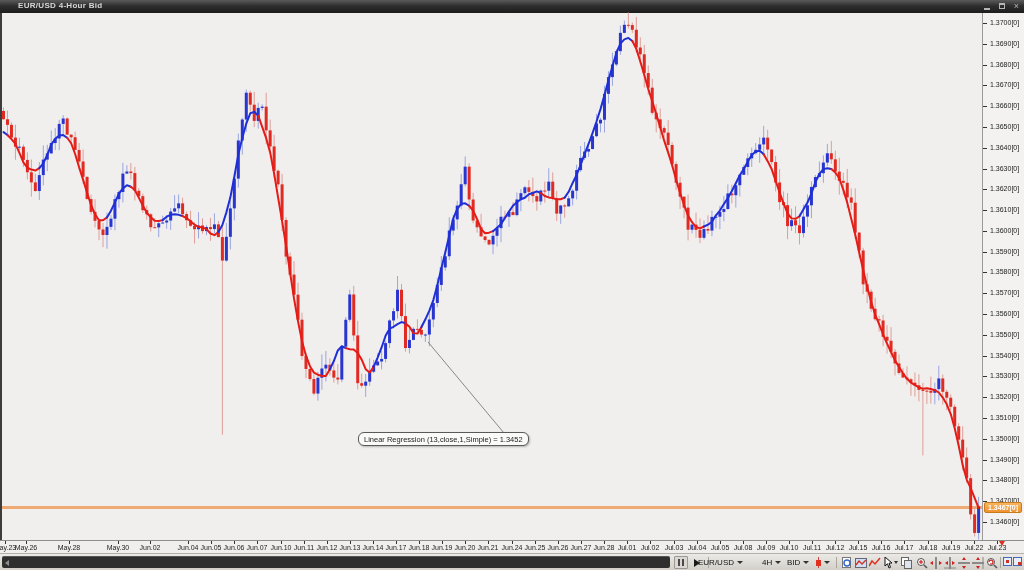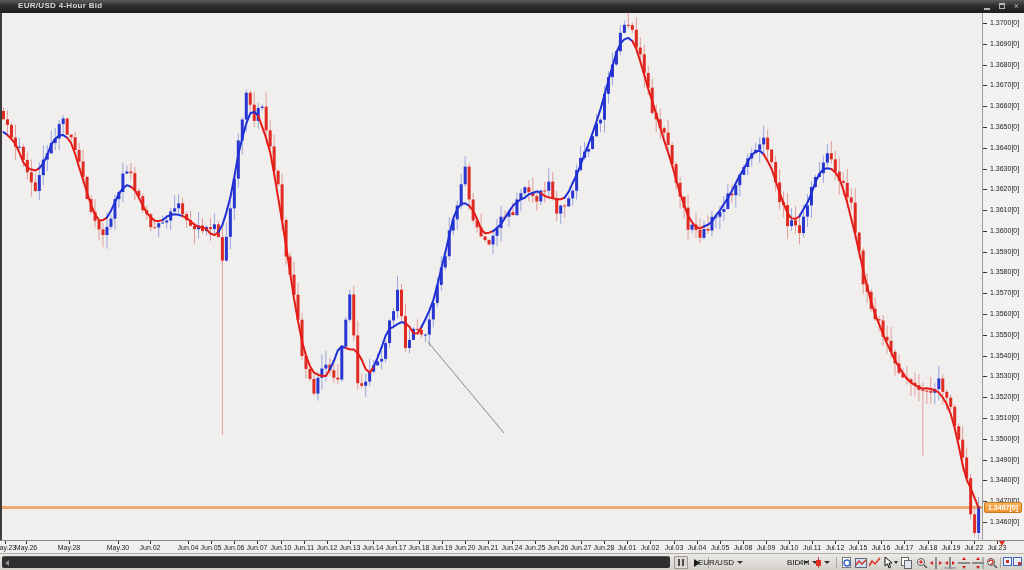--- a/index.html
+++ b/index.html
@@ -726,39 +726,40 @@
       <polyline points="540.8,192.96188487064794 540.8,192.96188487064794 544.78,196.0679987711355 548.76,197.4073964827691 552.74,198.1163257712756 556.72,199.23043653804368 560.7,199.22916844160363 564.68,197.5783791996298" fill="none" stroke="#e41b17" stroke-width="2" stroke-linecap="round" stroke-linejoin="round"></polyline>
       <polyline points="564.68,197.5783791996298 564.68,197.5783791996298 568.66,191.8002046039245 572.64,182.9345743373762 576.62,174.8644730210403 580.6,164.83094346113137 584.58,154.12525619399324 588.56,143.98674167833207 592.54,133.09627743998348 596.52,121.5516344687064 600.5,109.11063191166545 604.48,95.13483827701212 608.46,80.37670414042893 612.4399999999999,66.29238862904407 616.42,52.7649563803231 620.4,43.60872957344411 624.38,39.38096292872673 628.36,37.927607705788 632.34,41.05431455083507" fill="none" stroke="#1f2fd6" stroke-width="2" stroke-linecap="round" stroke-linejoin="round"></polyline>
       <polyline points="632.34,41.05431455083507 632.34,41.05431455083507 636.32,48.88023417143664 640.3,61.46028101365429 644.28,74.92862703085424 648.26,88.97321999406773 652.24,101.13386762571423 656.22,114.08824227380964 660.2,127.09030455542252 664.18,140.6735042843843 668.16,152.64439839124614 672.14,165.25524442911396 676.12,179.77134212755553 680.1,192.906954509973 684.08,205.03892228108973 688.06,215.57120861750903 692.04,222.17730357629242 696.02,227.02201111327136 700,228.34844039903962 703.98,226.49512378726453" fill="none" stroke="#e41b17" stroke-width="2" stroke-linecap="round" stroke-linejoin="round"></polyline>
       <polyline points="703.98,226.49512378726453 703.98,226.49512378726453 707.96,224.68766386662662 711.9399999999999,221.70226848201358 715.92,215.37034746317119 719.9,210.5500202284768 723.88,204.06694865994064 727.86,198.0550346923371 731.84,190.95568419294491 735.82,183.29736693739255 739.8,175.31418400001175 743.78,169.07040369963386 747.76,161.8121695752182 751.74,155.01719361638675 755.72,151.4114112801514 759.7,150.70142560791334 763.68,154.15329955993704" fill="none" stroke="#1f2fd6" stroke-width="2" stroke-linecap="round" stroke-linejoin="round"></polyline>
       <polyline points="763.68,154.15329955993704 763.68,154.15329955993704 767.66,161.15372662888473 771.64,169.0623285988391 775.62,180.7347859156705 779.6,192.53270127326033 783.58,203.35408607512613 787.56,213.5003543532443 791.54,218.37481006455067 795.52,218.8285046122156 799.5,216.2362821905608" fill="none" stroke="#e41b17" stroke-width="2" stroke-linecap="round" stroke-linejoin="round"></polyline>
       <polyline points="799.5,216.2362821905608 799.5,216.2362821905608 803.48,209.22068988823884 807.46,202.50603197388529 811.4399999999999,193.54342252906608 815.42,182.14193465336646 819.4,173.9584130872179 823.38,169.13915194759002 827.36,168.2628981255081 831.34,169.0871548217325" fill="none" stroke="#1f2fd6" stroke-width="2" stroke-linecap="round" stroke-linejoin="round"></polyline>
       <polyline points="831.34,169.0871548217325 831.34,169.0871548217325 835.32,172.5468614893423 839.3,178.27541099715532 843.28,189.60599607659054 847.26,202.62999629163554 851.24,218.73627105736762 855.22,234.57328807830677 859.2,252.5674047493967 863.18,269.9614108204839 867.16,286.79107411889544 871.14,301.67553870443504 875.12,314.5667989831427 879.1,324.20956079415765 883.08,334.4572486372427 887.06,343.6293070733956 891.04,351.9660722950448 895.02,360.36192419371633 899,366.9232033022319 902.98,373.28832874259274 906.96,378.73064892610694 910.9399999999999,382.6197537537549 914.92,385.1759192074313 918.9,387.34947205834675 922.88,388.75677798462203 926.86,388.15176089047947 930.84,389.08513706565054 934.82,390.20123624515765 938.8,392.5030146400943 942.78,397.57332380152087 946.76,404.2733266959216 950.74,414.04408984040964 954.72,428.2895246577294 958.7,445.7950517868963 962.68,465.1103491118534 966.66,479.346523780646 970.64,488.1814138512894 974.62,497.88416792157875 978.6,507.9793640268278" fill="none" stroke="#e41b17" stroke-width="2" stroke-linecap="round" stroke-linejoin="round"></polyline>
       <line x1="428" y1="342" x2="504" y2="433" stroke="#888888" stroke-width="1"></line>
     </svg>
 
+  <div class="tooltip" id="tooltip" style="left: 358px; top: 432px;">Linear Regression (13,close,1,Simple) = 1.3452</div>
 
   <div class="bottombar">
     <div class="scrollbar">
       <span class="scroll-arrow"></span>
     </div>
     <div class="tbtn gripbtn">
         <i></i>
         <i></i>
       </div>
     <div class="tbtn playbtn">
         <span class="playtri"></span>
       </div>
     <div class="vsep" style="left:708px"></div>
 
     <div class="dd" style="left:698px">
       <span>EUR/USD</span>
         <span class="caret"></span>
     </div>
-    <div class="dd" style="left:799px">
+    <div class="dd" style="left:762px">
       <span>4H</span>
         <span class="caret"></span>
     </div>
     <div class="dd" style="left:787px">
       <span>BID</span>
         <span class="caret"></span>
     </div>
     <div class="dd" style="left:816px">
       <span class="candleglyph">
           <span class="w"></span>

